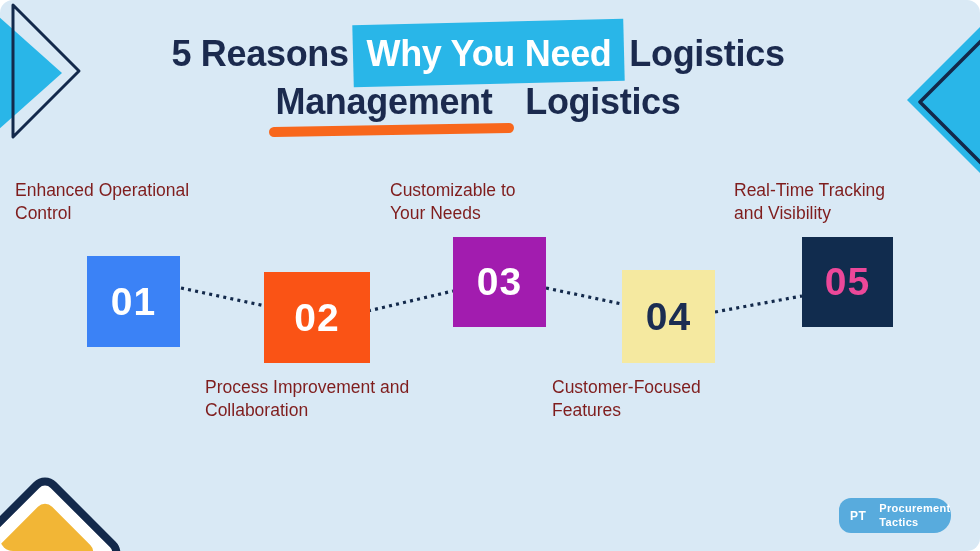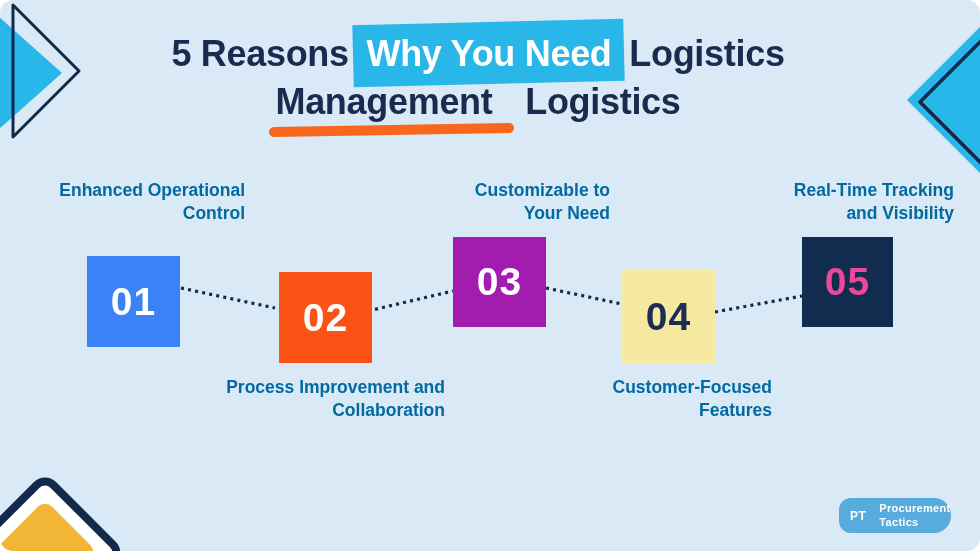--- a/index.html
+++ b/index.html
@@ -26,37 +26,37 @@
   .hl-text{position:relative;z-index:1;}
   .mgmt{position:relative;display:inline-block;margin-right:23px;}
   .underline-swoosh{
     position:absolute;left:-6px;right:-22px;bottom:-9px;height:10px;
     border-radius:6px;transform:rotate(-1deg);display:block;
   }
   .mgmt-text{position:relative;z-index:1;}
 
   
   .label{
-    position:absolute;text-align:right;
-    font-size:17.5px;font-weight:bold;color:#0369a1;line-height:1.32;
+    position:absolute;text-align:left;
+    font-size:17.5px;font-weight:normal;color:#7f1d1d;line-height:1.32;
   }
   .lbl-line{display:block;}
   .l1{left:15px;top:179px;width:230px;}
   .l2{left:205px;top:376px;width:240px;}
   .l3{left:390px;top:179px;width:220px;}
   .l4{left:552px;top:376px;width:220px;}
   .l5{left:734px;top:179px;width:220px;}
 
   
   .numbox{
     position:absolute;display:flex;align-items:center;justify-content:center;
   }
   .num{font-size:39px;font-weight:bold;letter-spacing:1px;}
   .b1{left:87px;top:236px;width:93px;height:91px;}
-  .b2{left:279px;top:272px;width:93px;height:91px;}
+  .b2{left:264px;top:272px;width:106px;height:91px;}
   .b3{left:453px;top:237px;width:93px;height:90px;}
   .b4{left:622px;top:270px;width:93px;height:93px;}
   .b5{left:802px;top:237px;width:91px;height:90px;}
 
   
   .diamond-outer{
     position:absolute;left:-13px;top:495px;width:116px;height:116px;
     box-sizing:border-box;background:#ffffff;border:8px solid #13294b;
     border-radius:16px;transform:rotate(45deg);
   }
@@ -127,21 +127,21 @@
   <div class="numbox b2" style="background: rgb(250, 83, 21);">
     <span class="num" style="color: rgb(255, 255, 255);">02</span>
   </div>
   <div class="label l2">
     <span class="lbl-line">Process Improvement and</span>
     <span class="lbl-line">Collaboration</span>
   </div>
 
   <div class="label l3">
     <span class="lbl-line">Customizable to</span>
-    <span class="lbl-line">Your Need</span>
+    <span class="lbl-line">Your Needs</span>
   </div>
   <div class="numbox b3" style="background: #a21caf;">
     <span class="num" style="color: rgb(255, 255, 255);">03</span>
   </div>
 
   <div class="numbox b4" style="background: rgb(245, 233, 160);">
     <span class="num" style="color: rgb(27, 45, 82); text-align: right;">04</span>
   </div>
   <div class="label l4">
     <span class="lbl-line">Customer-Focused</span>

